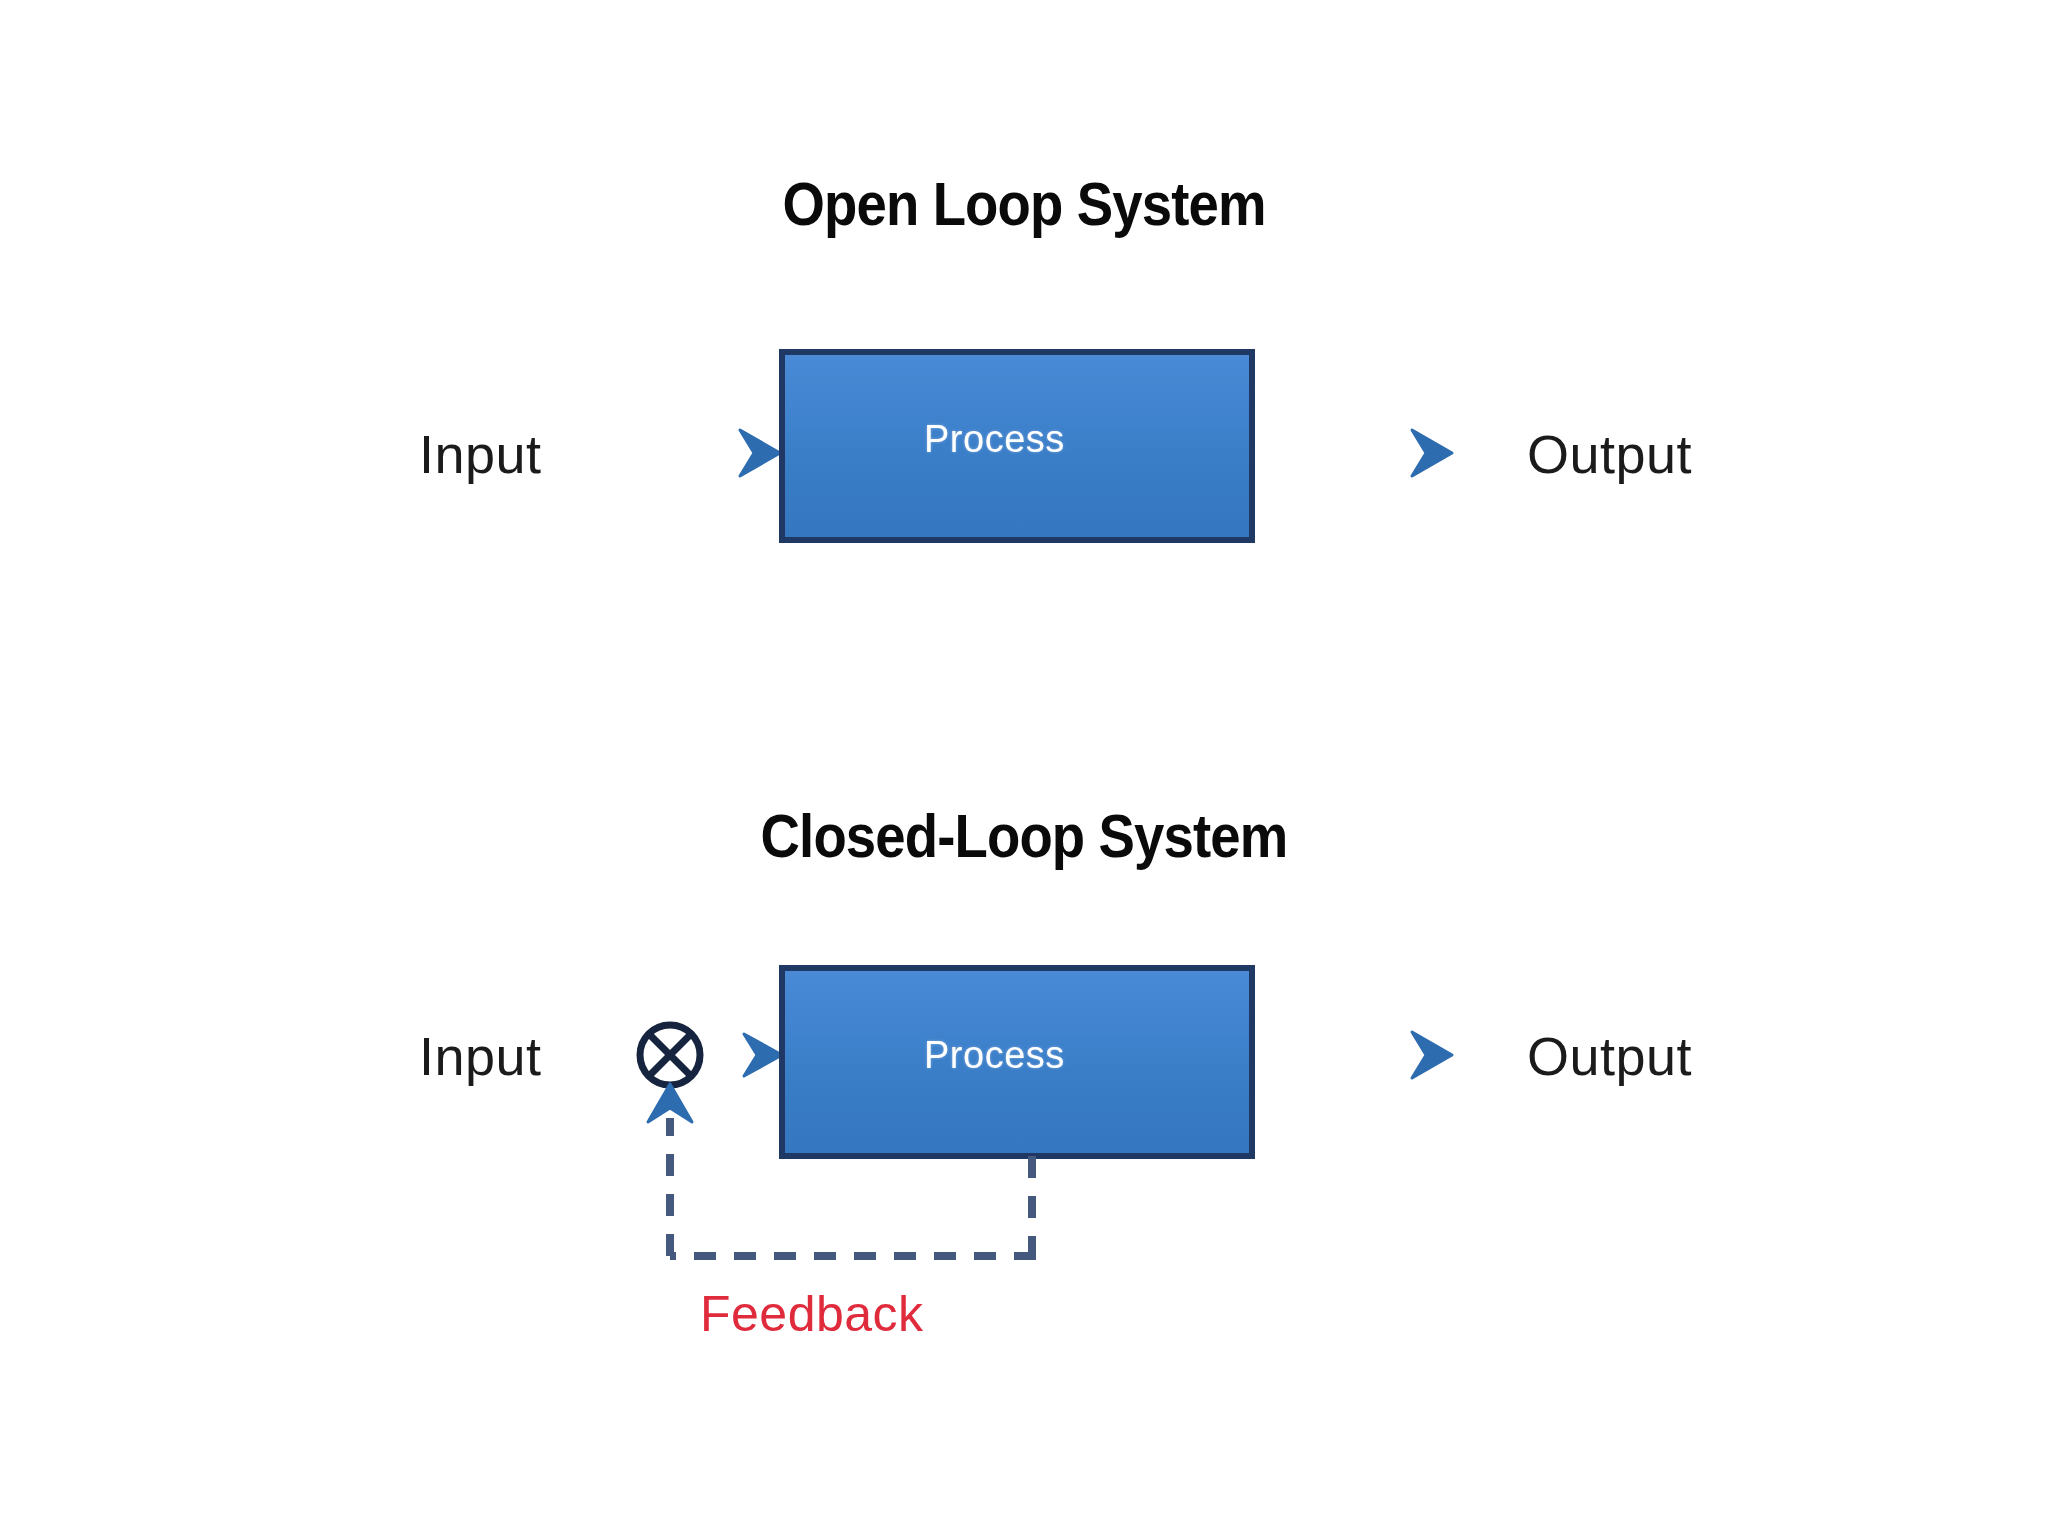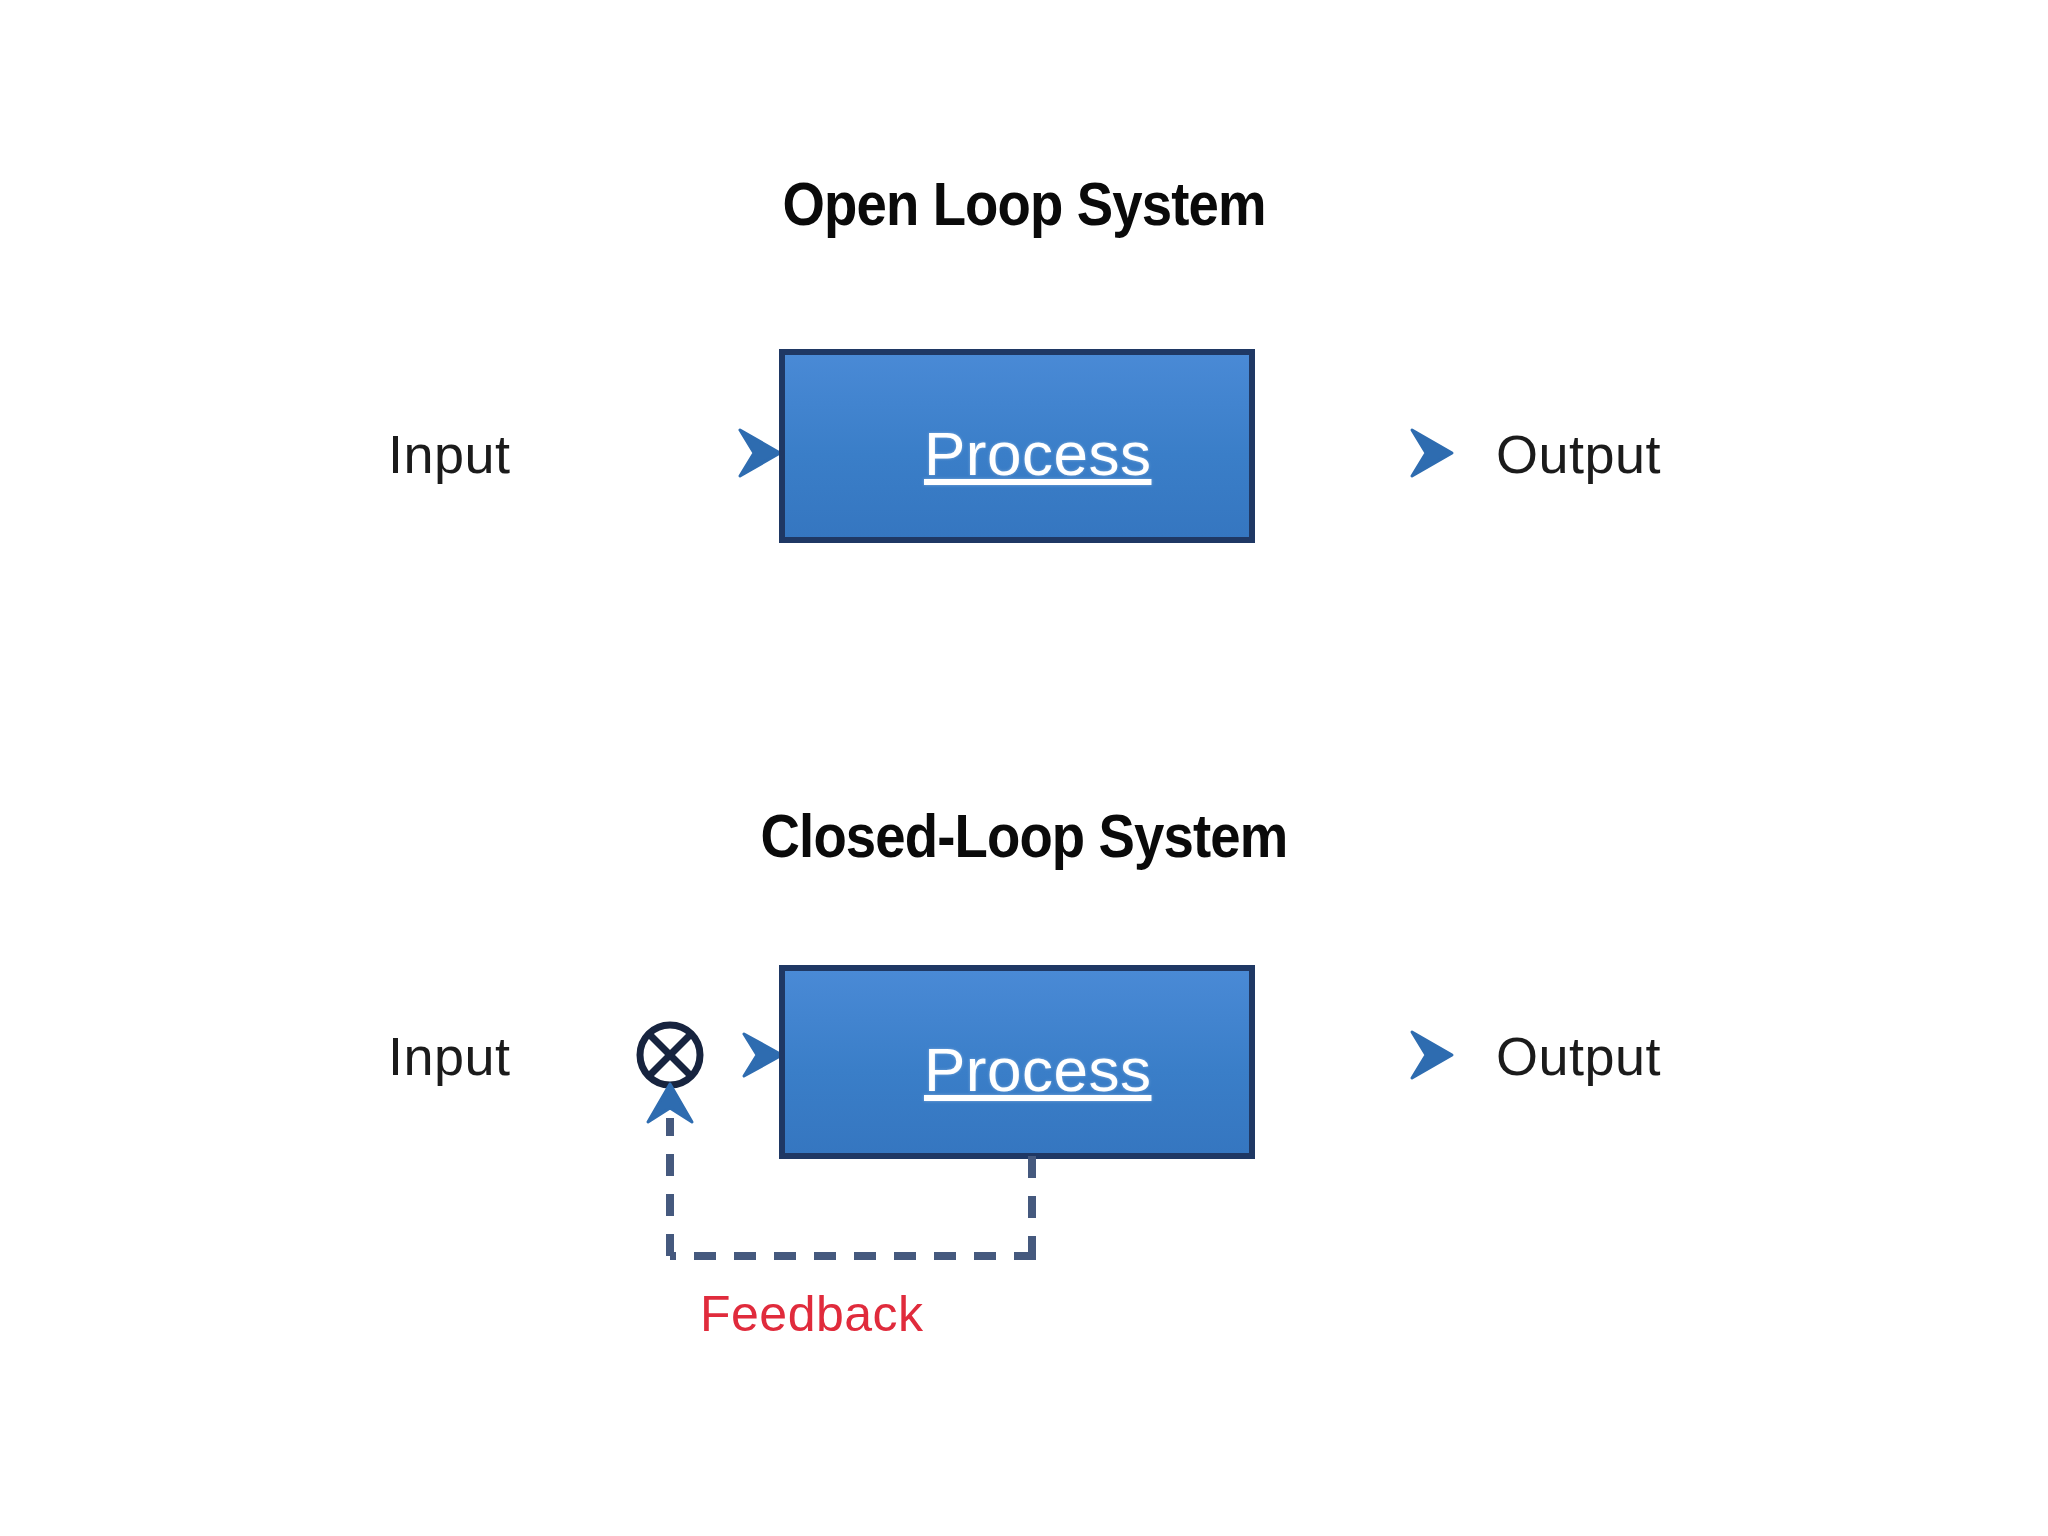--- a/index.html
+++ b/index.html
@@ -45,34 +45,34 @@
     height: 1536px;
     pointer-events: none;
   }
   .svg-layer * { pointer-events: auto; }
 
   .proc-label {
     position: absolute;
     color: #ffffff;
     font-family: "Liberation Sans", sans-serif;
     font-weight: normal;
-    font-size: 62px;
+    font-size: 38px;
     letter-spacing: 0.5px;
     text-shadow: 0 0 3px rgba(255,255,255,0.35);
     white-space: nowrap;
-    text-decoration: underline;
   }
   .io-label {
     position: absolute;
     color: #1b1b1b;
     font-family: "Liberation Sans", sans-serif;
     font-weight: normal;
     font-size: 54px;
     letter-spacing: 0.5px;
     white-space: nowrap;
+    margin-left: 31px;
   }
   .fb-label {
     position: absolute;
     font-family: "Liberation Sans", sans-serif;
     font-weight: normal;
     font-size: 50px;
     letter-spacing: 0.5px;
     white-space: nowrap;
   }
 </style>

